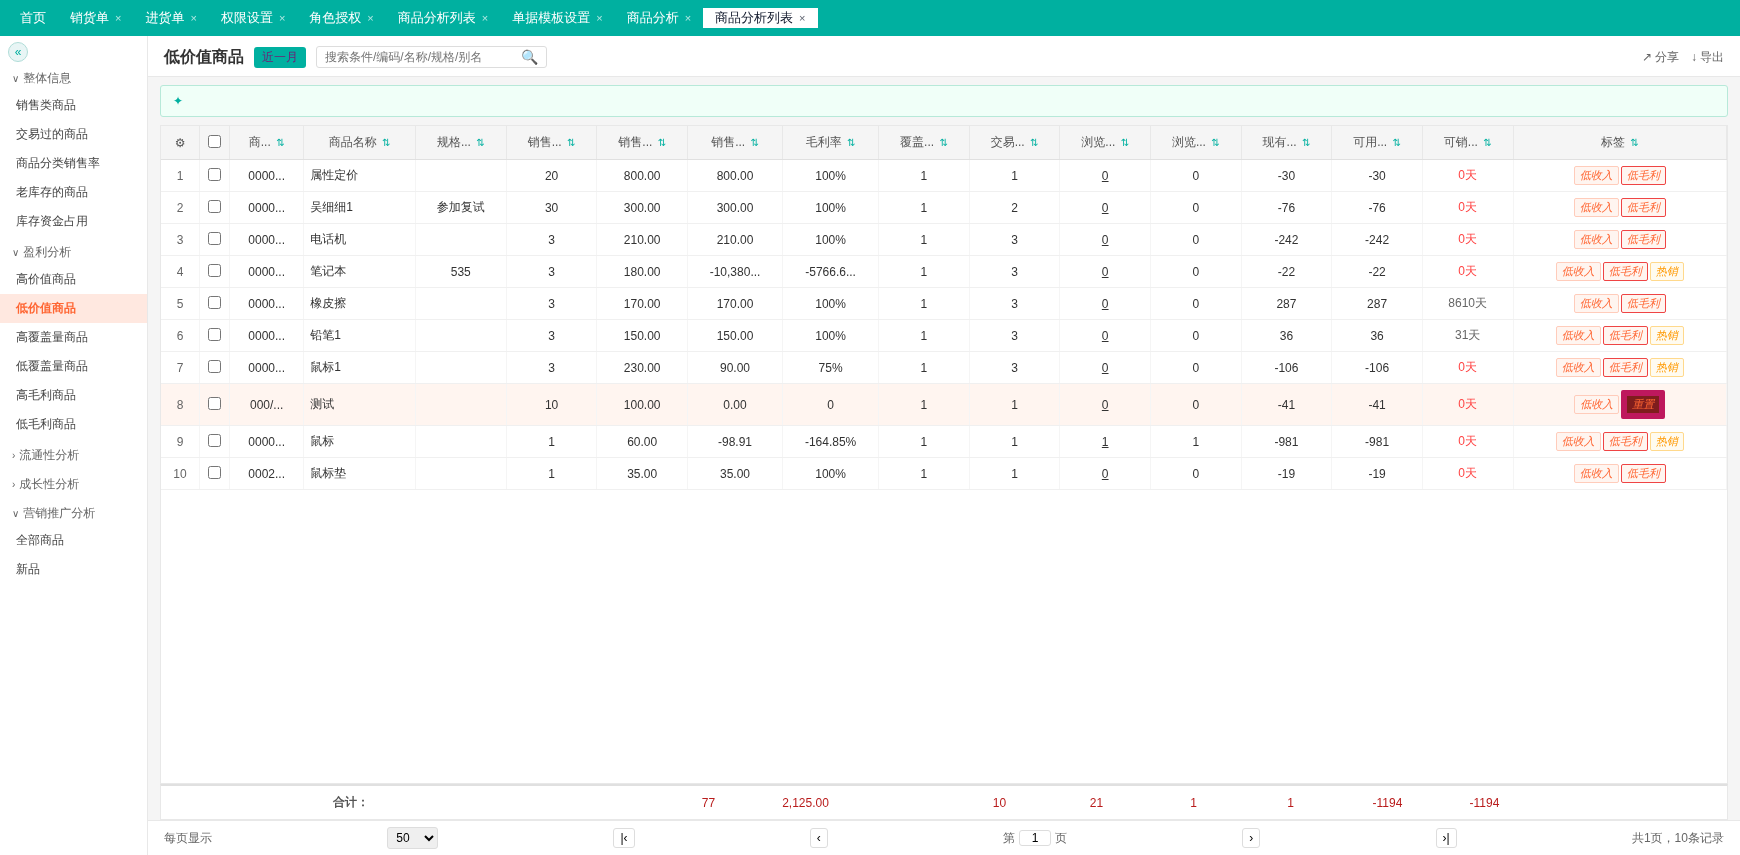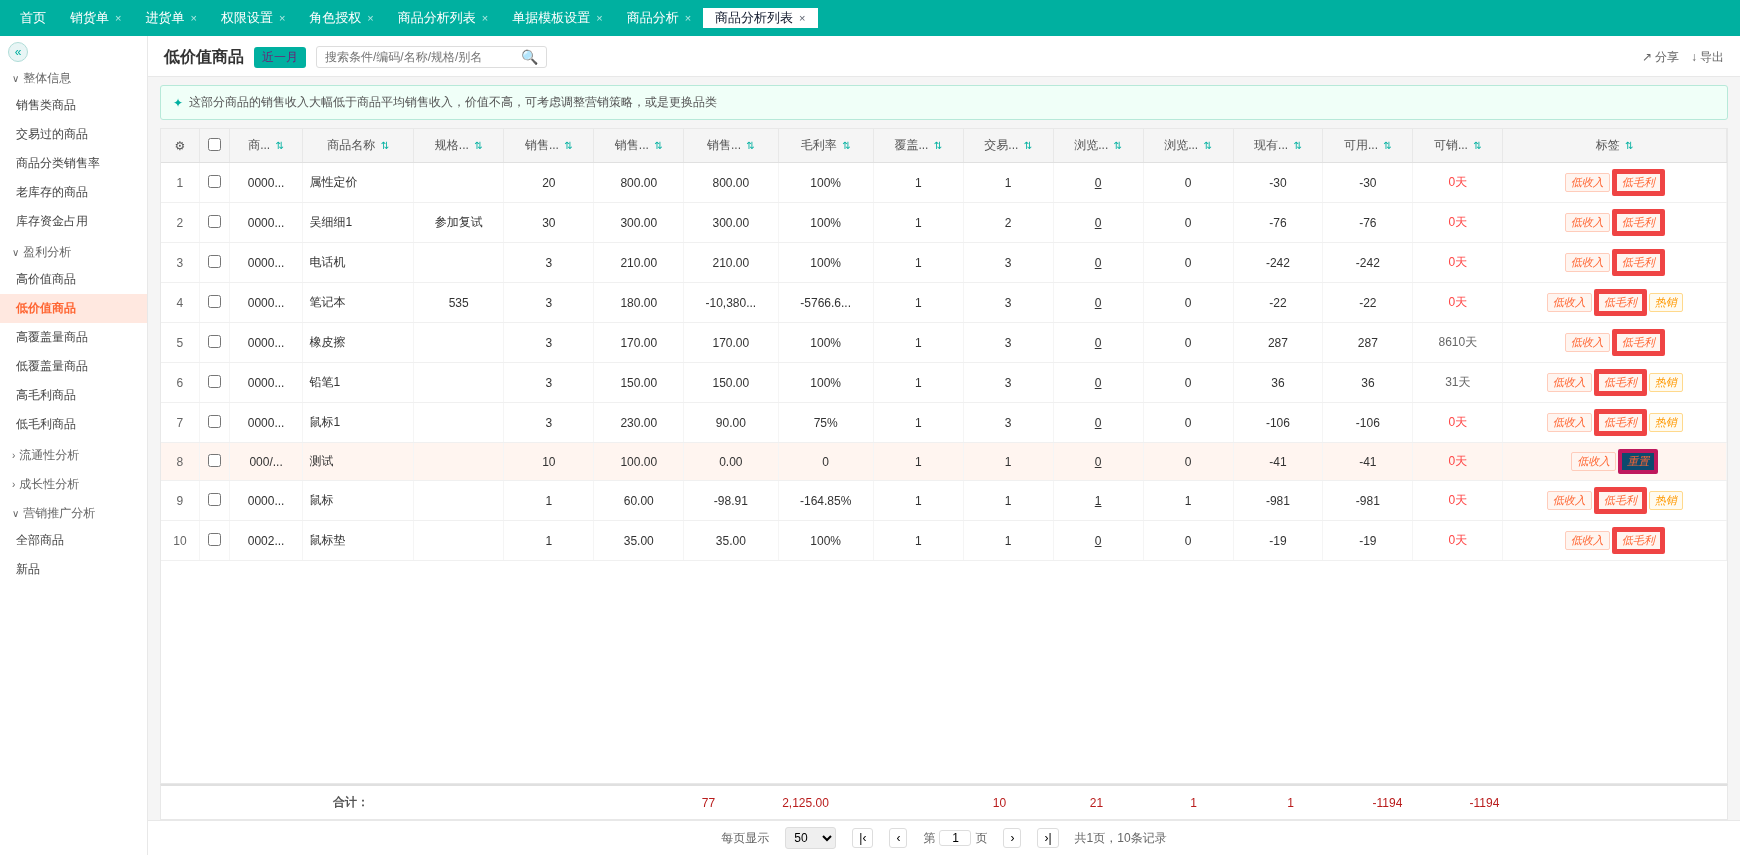--- a/index.html
+++ b/index.html
@@ -41,38 +41,38 @@
     
     .table-wrap { flex: 1; overflow: auto; margin: 0 12px; background: #fff; border: 1px solid #e8e8e8; }
     table { width: 100%; border-collapse: collapse; font-size: 12px; }
     thead tr { background: #f5f5f5; }
     th { padding: 8px 6px; border-bottom: 1px solid #e0e0e0; border-right: 1px solid #e8e8e8; text-align: center; color: #555; font-weight: normal; white-space: nowrap; position: sticky; top: 0; background: #f5f5f5; z-index: 2; }
     th .sort-icon { color: #00b0a0; font-size: 10px; margin-left: 2px; }
     td { padding: 6px 6px; border-bottom: 1px solid #f0f0f0; border-right: 1px solid #f5f5f5; text-align: center; white-space: nowrap; }
     tr.highlighted td { background: #fff5f0; }
     .tag { display: inline-block; padding: 1px 5px; border-radius: 2px; font-size: 11px; margin: 0 1px; font-style: italic; }
     .tag-low-income { color: #ff6633; border: 1px solid #ffccbb; background: #fff5f0; }
-    .tag-low-margin { color: #ff6633; border: 5px solid #ef4444; background: #fff5f0; }
+    .tag-low-margin { color: #ff6633; border: 1px solid #ef4444; background: #fff5f0; }
     .tag-hot { color: #ff9900; border: 1px solid #ffd98c; background: #fffbf0; }
-    .tag-warning { color: #ff6633; border: 4px solid #be185d; background: #0c4a6e; }
+    .tag-warning { color: #ff6633; border: 6px solid #be185d; background: #7f1d1d; }
     .days-zero { color: #ff4444; }
     .days-normal { color: #666; }
     .underline { text-decoration: underline; cursor: pointer; }
     .checkbox-cell { width: 30px; }
     .num-col { color: #666; }
     td.text-left { text-align: left; }
 
     
     .table-footer { background: #fff; border-top: 2px solid #e0e0e0; padding: 8px 0; display: flex; align-items: center; flex-shrink: 0; margin: 0 12px; border-left: 1px solid #e8e8e8; border-right: 1px solid #e8e8e8; border-bottom: 1px solid #e8e8e8; }
     .footer-label { padding: 0 12px; font-weight: bold; color: #555; min-width: 220px; text-align: right; }
     .footer-cells { display: flex; flex: 1; }
     .footer-cell { flex: 1; text-align: center; padding: 0 6px; color: #b91c1c; font-size: 12px; }
 
     
-    .pagination { background: #fff; border-top: 1px solid #e8e8e8; padding: 6px 16px; display: flex; align-items: center; justify-content: center; gap: 16px; flex-shrink: 0; font-size: 12px; color: #666; }
+    .pagination { background: #fff; border-top: 1px solid #e8e8e8; padding: 6px 16px; display: flex; align-items: center; justify-content: space-between; gap: 16px; flex-shrink: 0; font-size: 12px; color: #666; }
     .page-size-select { border: 1px solid #ddd; border-radius: 3px; padding: 2px 4px; font-size: 12px; }
     .page-btn { border: 1px solid #ddd; background: #fff; border-radius: 3px; padding: 2px 6px; cursor: pointer; font-size: 12px; }
     .page-info { display: flex; align-items: center; gap: 4px; }
 
     
     .table-wrap::-webkit-scrollbar { width: 6px; height: 6px; }
     .table-wrap::-webkit-scrollbar-track { background: #f1f1f1; }
     .table-wrap::-webkit-scrollbar-thumb { background: #ccc; border-radius: 3px; }
 
     .collapse-btn { background: #e8f5f5; border: 1px solid #b0ddd8; border-radius: 50%; width: 20px; height: 20px; display: flex; align-items: center; justify-content: center; cursor: pointer; font-size: 12px; color: #00b0a0; }
@@ -180,21 +180,20 @@
         </div>
         <div class="header-action-btn">
           <span>↓</span>
           <span>导出</span>
         </div>
       </div>
     </div>
 
     <div class="alert-bar">
       <span class="alert-icon">✦</span>
-      <span>这部分商品的销售收入大幅低于商品平均销售收入，价值不高，可考虑调整营销策略，或是更换品类</span>
     </div>
 
     <div class="table-wrap">
       <table>
         <thead>
           <tr>
             <th>⚙</th>
             <th><input type="checkbox" style=""></th>
             <th>商... <span class="sort-icon">⇅</span></th>
             <th>商品名称 <span class="sort-icon">⇅</span></th>

